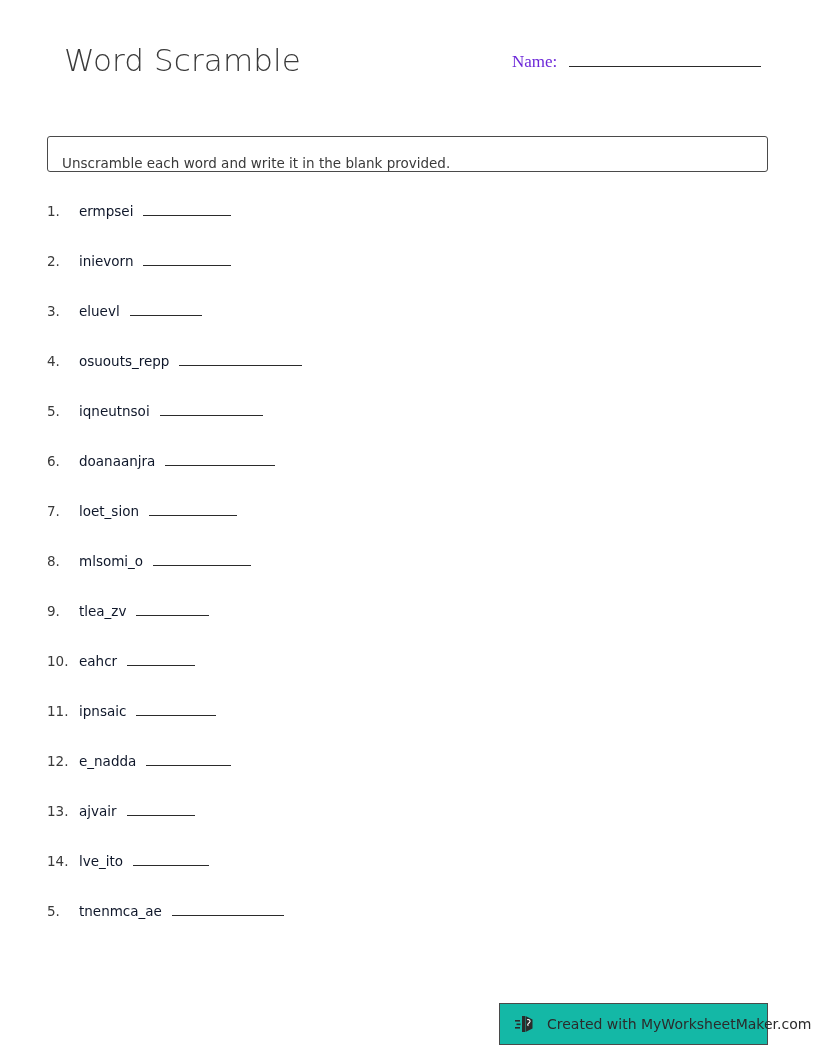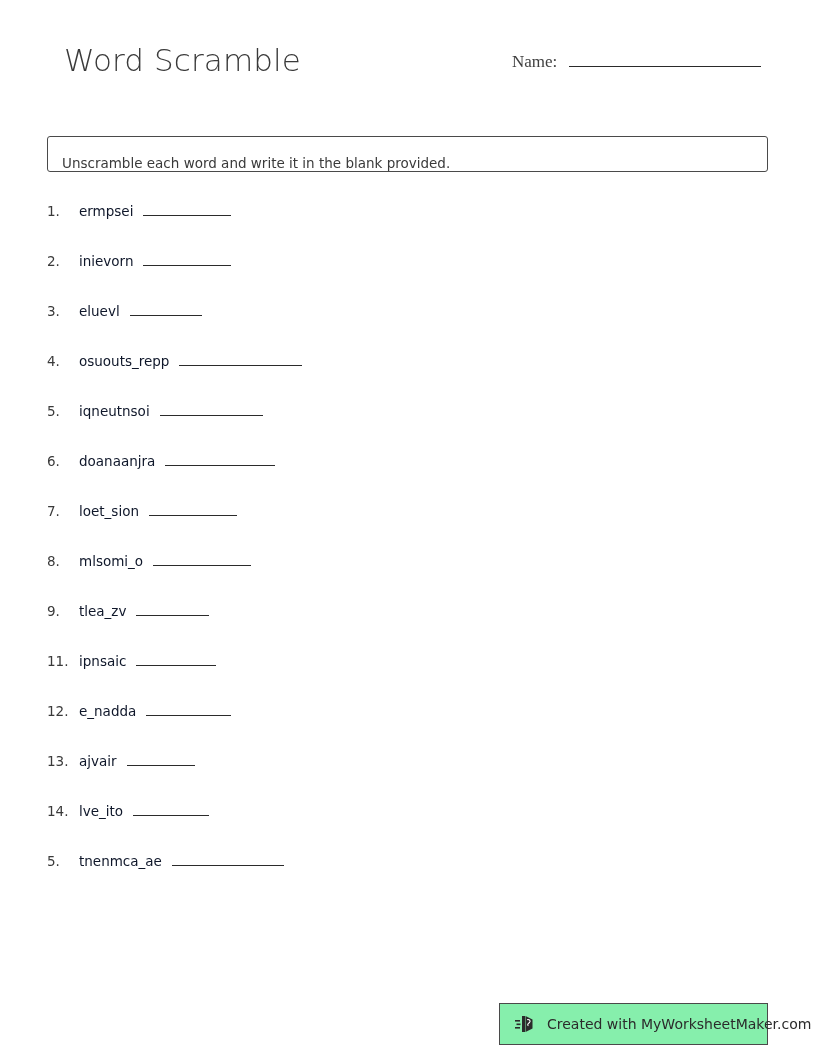--- a/index.html
+++ b/index.html
@@ -44,21 +44,21 @@
   .name-group {
     position: absolute;
     left: 464px;
     top: 10px;
     display: flex;
     align-items: baseline;
   }
   .name-label {
     font-family: "Liberation Serif", serif;
     font-size: 17px;
-    color: #404040;
+    color: #6d28d9;
     white-space: nowrap;
   }
   .name-blank {
     display: inline-block;
     width: 192px;
     margin-left: 12px;
     border-bottom: 1.6px solid #2a2a2a;
     height: 14px;
   }
 
@@ -125,21 +125,21 @@
   .footer-badge {
     position: absolute;
     left: 499px;
     top: 1003px;
     width: 269px;
     height: 42px;
     border: 1.2px solid #4a4a4a;
     box-sizing: border-box;
     display: flex;
     align-items: center;
-    background: #86efac;
+    background: #14b8a6;
     text-align: right;
   }
   .badge-logo {
     width: 26px;
     height: 26px;
     margin-left: 14px;
     flex: 0 0 auto;
     position: relative;
   }
   .badge-text {
@@ -206,20 +206,25 @@
       </div>
       <div class="question-row">
         <span class="q-number">8.</span>
         <span class="q-word">mlsomi_o</span>
         <span class="q-blank" style="width: 98px;"></span>
       </div>
       <div class="question-row">
         <span class="q-number">9.</span>
         <span class="q-word">tlea_zv</span>
         <span class="q-blank" style="width: 73px;"></span>
+      </div>
+      <div class="question-row">
+        <span class="q-number">10.</span>
+        <span class="q-word">eahcr</span>
+        <span class="q-blank" style="width: 68px;"></span>
       </div>
       <div class="question-row">
         <span class="q-number">11.</span>
         <span class="q-word">ipnsaic</span>
         <span class="q-blank" style="width: 80px;"></span>
       </div>
       <div class="question-row">
         <span class="q-number">12.</span>
         <span class="q-word">e_nadda</span>
         <span class="q-blank" style="width: 85px;"></span>

